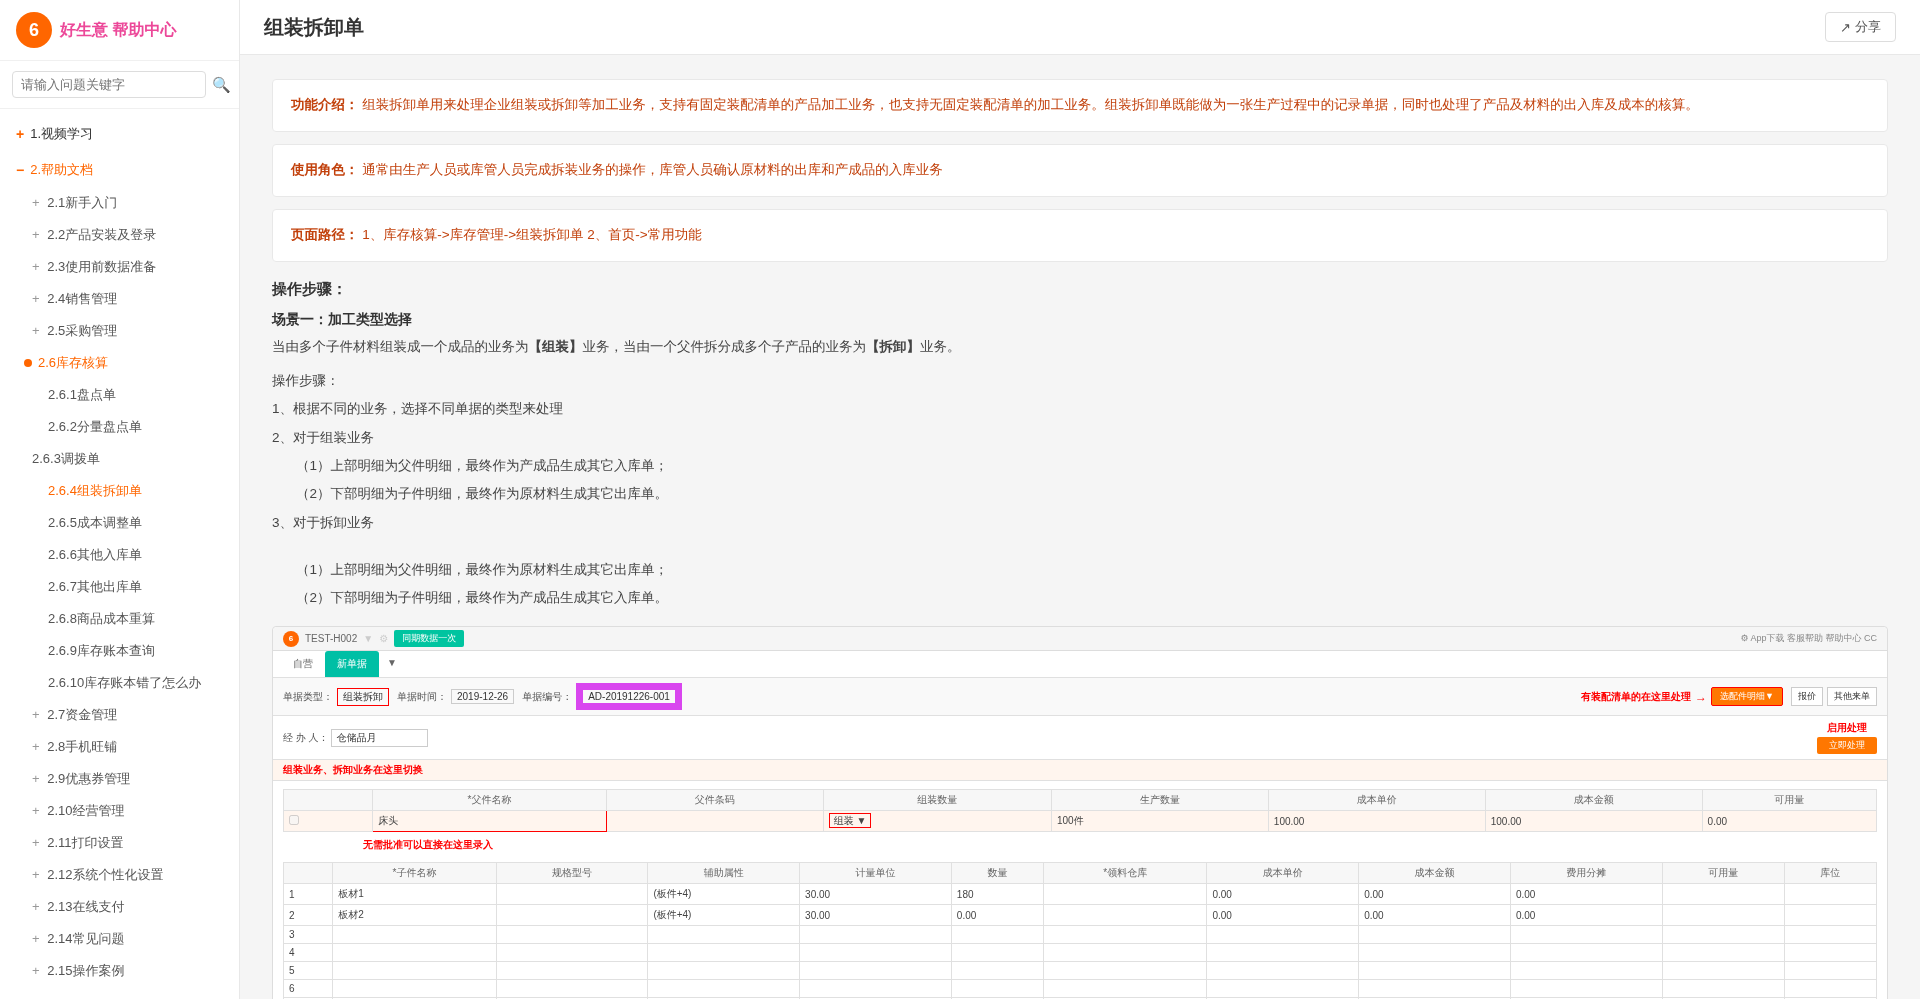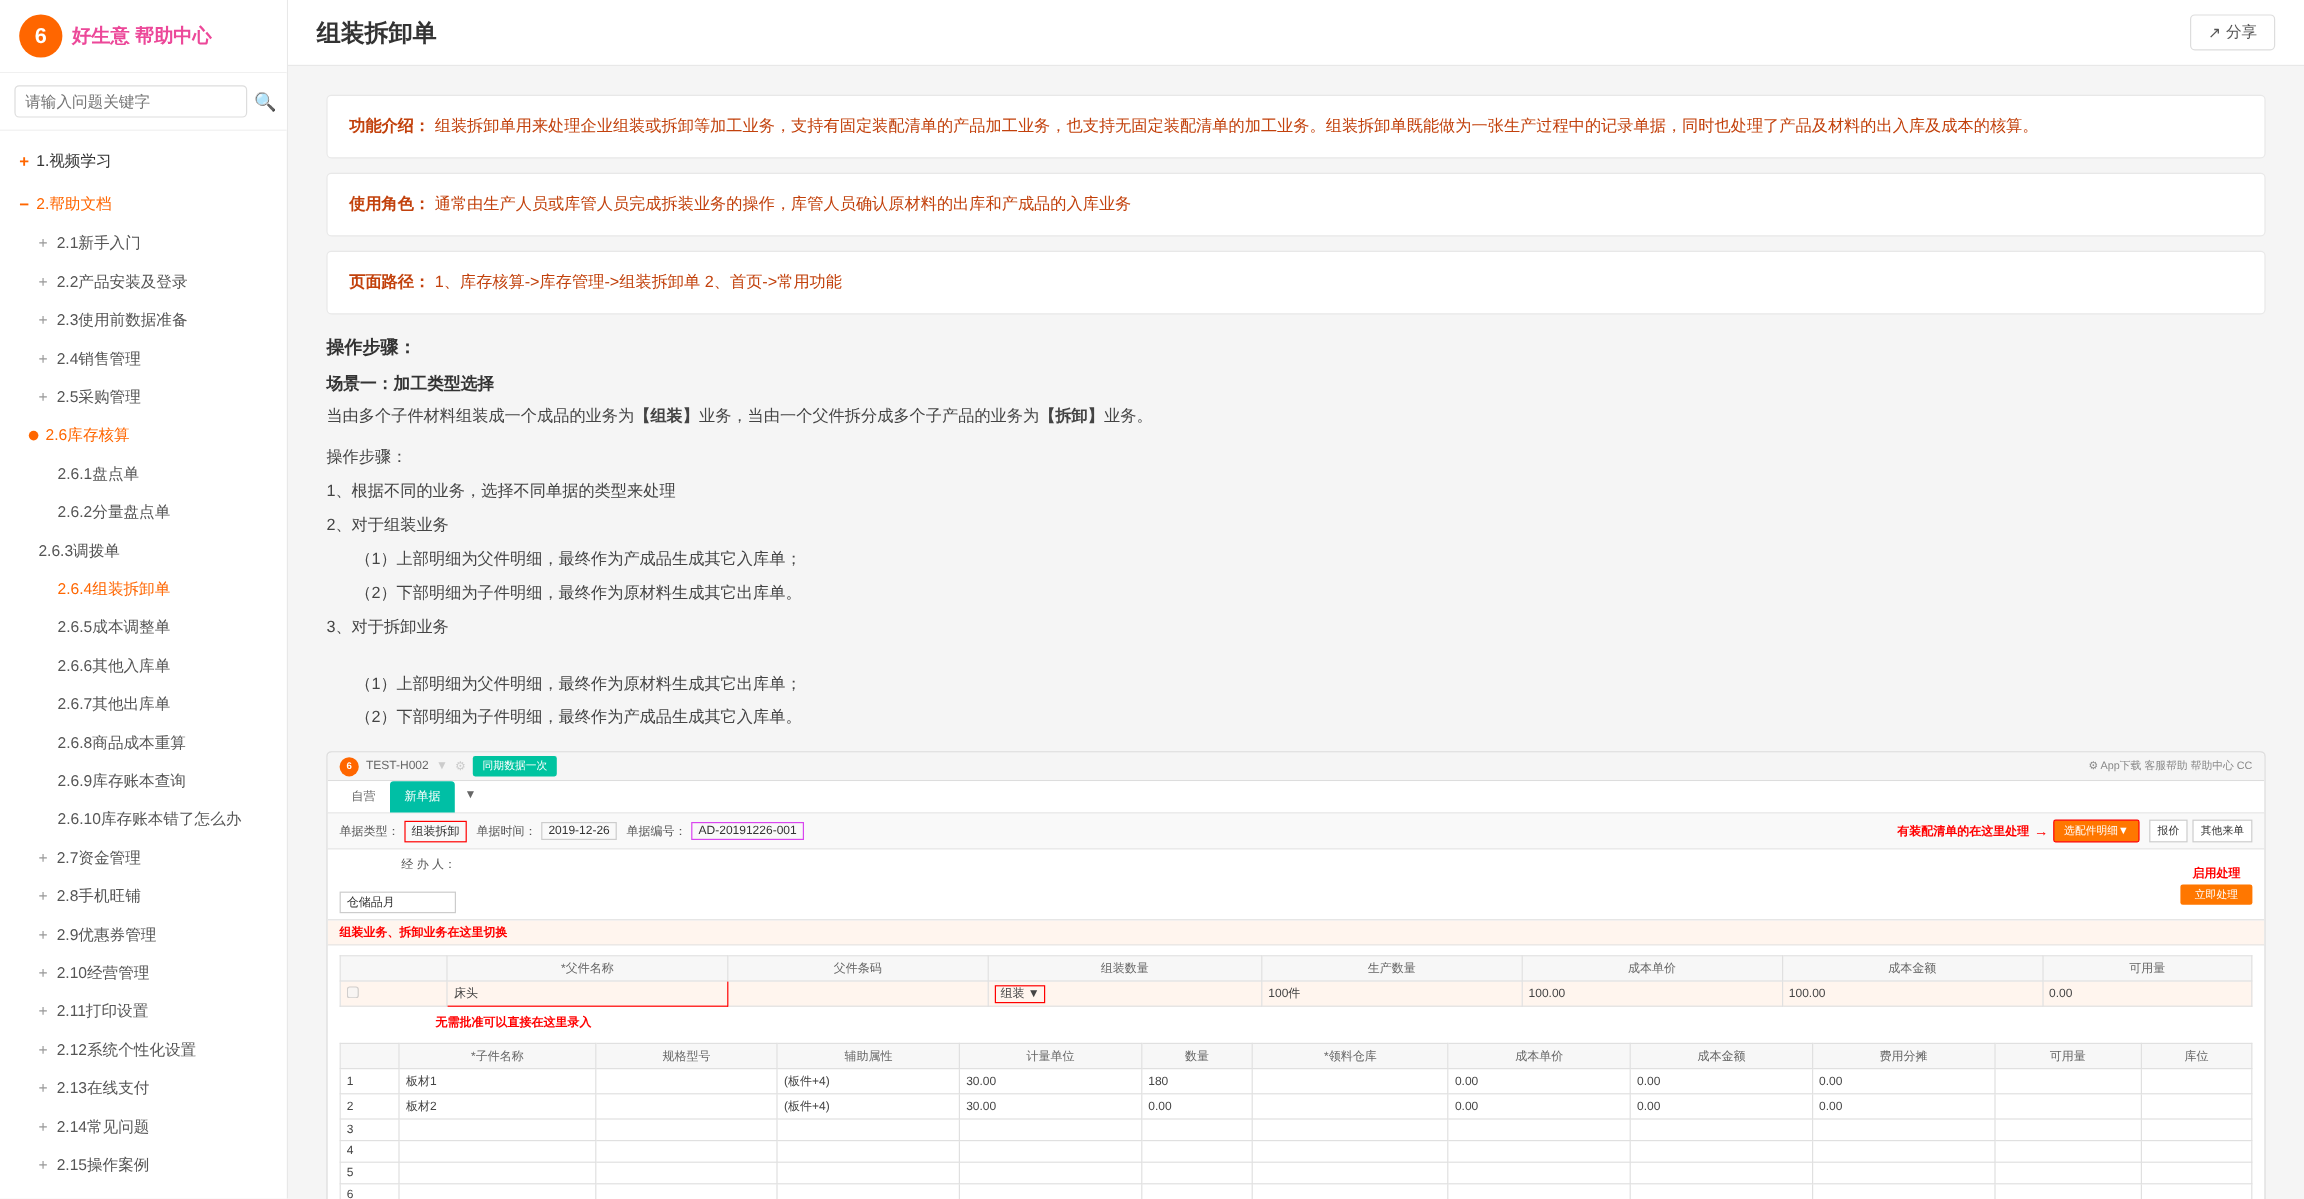--- a/index.html
+++ b/index.html
@@ -399,34 +399,34 @@
           <div style="display:flex;align-items:center;gap:4px;font-size:10px;">
             <span style="color:#555;">单据类型：</span>
             <span style="border:1px solid red;padding:1px 5px;color:#333;">组装拆卸</span>
           </div>
           <div style="display:flex;align-items:center;gap:4px;font-size:10px;">
             <span style="color:#555;">单据时间：</span>
             <span style="border:1px solid #ccc;padding:1px 5px;color:#333;">2019-12-26</span>
           </div>
           <div style="display:flex;align-items:center;gap:4px;font-size:10px;">
             <span style="color:#555;">单据编号：</span>
-            <span style="border:1px solid #d946ef;padding:1px 5px;color:#333;">AD-20191226-001</span>
+            <span style="border:7px solid #d946ef;padding:1px 5px;color:#333;">AD-20191226-001</span>
           </div>
 
           <div style="position:relative;display:flex;align-items:center;gap:4px;margin-left:auto;">
             <span style="color:red;font-size:10px;font-weight:bold;">有装配清单的在这里处理</span>
             <span style="color:red;font-size:12px;">→</span>
             <div style="background:#ff7700;color:#fff;padding:2px 8px;border-radius:2px;font-size:9px;border:1px solid red;">选配件明细▼</div>
             <div style="border:1px solid #ccc;padding:2px 6px;font-size:9px;background:#fff;margin-left:4px;">报价</div>
             <div style="border:1px solid #ccc;padding:2px 6px;font-size:9px;background:#fff;">其他来单</div>
           </div>
         </div>
 
         <div style="background:#fff;padding:5px 10px;border-bottom:1px solid #e0e0e0;display:flex;align-items:center;gap:8px;flex-wrap:wrap;position:relative;">
-          <div style="display:flex;align-items:flex-end;gap:16px;font-size:10px;flex-direction:column;">
+          <div style="display:flex;align-items:center;gap:2px;font-size:10px;">
             <span style="color:#555;">经 办 人：</span>
             <span style="border:1px solid #ccc;padding:1px 50px 1px 5px;color:#333;">仓储品月</span>
           </div>
           <div style="flex:1;"></div>
 
           <div style="display:flex;flex-direction:column;align-items:center;">
             <span style="color:red;font-size:10px;font-weight:bold;">启用处理</span>
             <div style="background:#ff7700;color:#fff;padding:2px 12px;border-radius:2px;font-size:9px;margin-top:2px;">立即处理</div>
           </div>
         </div>

